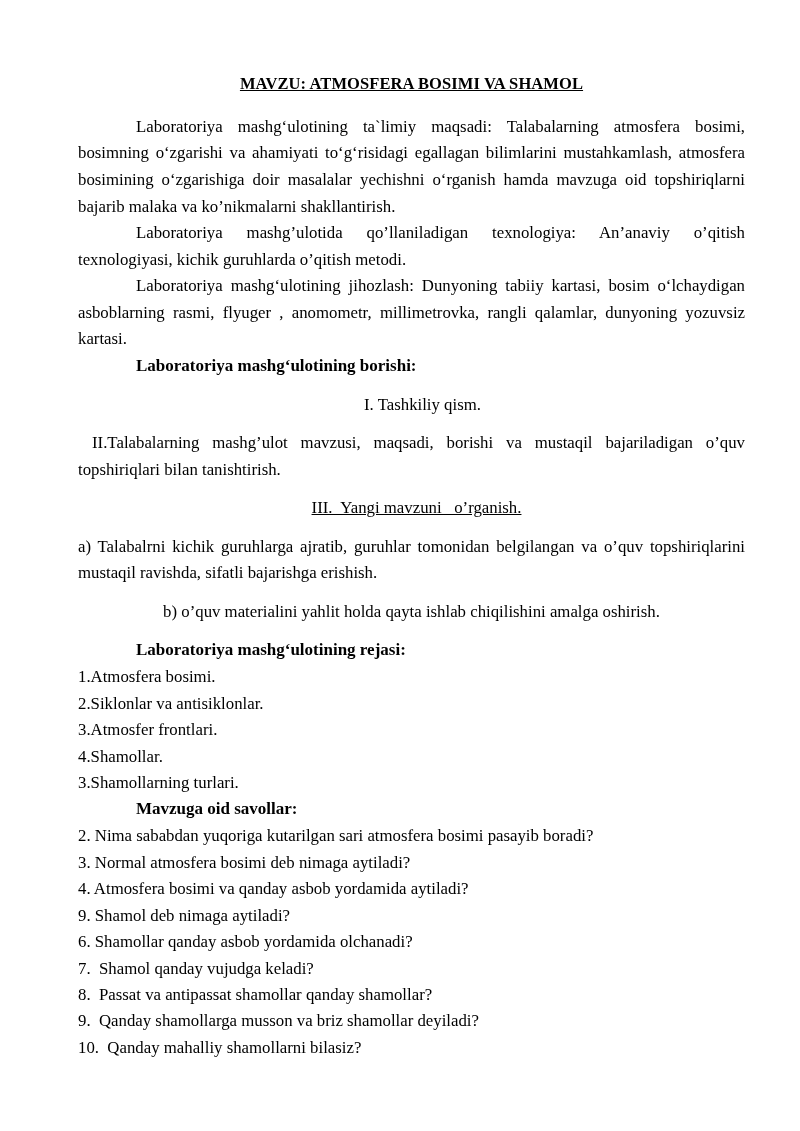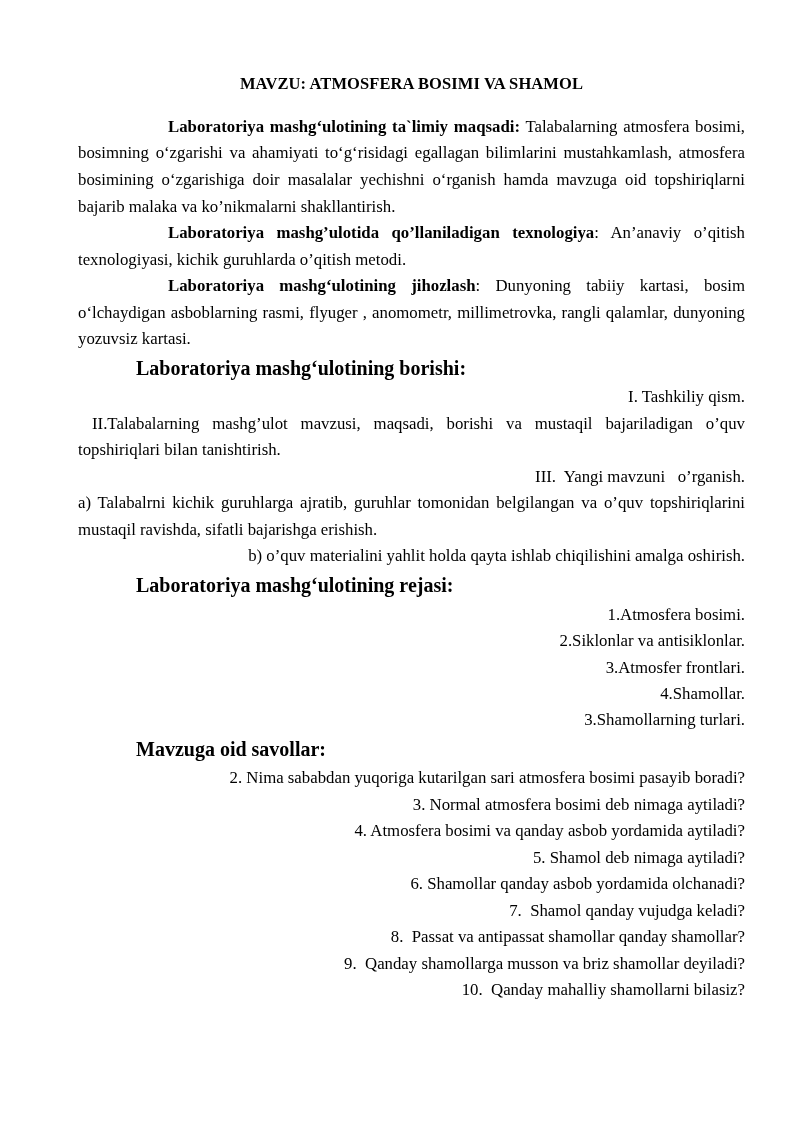--- a/index.html
+++ b/index.html
@@ -22,66 +22,66 @@
     box-sizing: border-box;
     padding: 60px 55px 40px 78px;
   }
   .doc-title {
     text-align: center;
     font-weight: bold;
     font-size: 16.5px;
     letter-spacing: 0.1px;
     margin: 12px 0 18px 0;
     line-height: 1.45;
+    text-decoration: underline;
   }
   .para {
     font-size: 16.8px;
     line-height: 1.58;
     text-align: justify;
     text-justify: inter-word;
     margin: 0;
     padding: 0;
   }
   .para.indent {
     text-indent: 58px;
   }
   .lbl {
-    font-weight: bold;
-    margin-left: 32px;
+    font-weight: normal;
   }
   .heading-line {
-    font-size: 20px;
+    font-size: 17px;
     line-height: 1.58;
     margin: 0;
     text-indent: 58px;
     font-weight: bold;
     text-align: left;
   }
   .listline {
     font-size: 16.8px;
     line-height: 1.58;
-    margin: 0;
-    text-align: right;
+    margin: 12px;
+    text-align: center;
     white-space: pre-wrap;
   }
   .listline.i1 { padding-left: 22px; }
-  .listline.i3 { padding-left: 10px; }
+  .listline.i3 { padding-left: 10px; text-decoration: underline; }
   .para.hang {
     text-align: justify;
     text-indent: 14px;
   }
   .para.hang2 {
     text-align: justify;
     text-indent: 12px;
   }
   .numline {
     font-size: 16.8px;
     line-height: 1.575;
     margin: 0;
-    text-align: right;
+    text-align: left;
     white-space: pre-wrap;
   }
 </style>
 </head>
 <body>
 
 <div class="page">
 
   <div class="doc-title">MAVZU: ATMOSFERA BOSIMI VA SHAMOL</div>
 
@@ -105,20 +105,20 @@
   <p class="numline">2.Siklonlar va antisiklonlar.</p>
   <p class="numline">3.Atmosfer frontlari.</p>
   <p class="numline">4.Shamollar.</p>
   <p class="numline">3.Shamollarning turlari.</p>
 
   <p class="heading-line">Mavzuga oid savollar:</p>
 
   <p class="numline">2. Nima sababdan yuqoriga kutarilgan sari atmosfera bosimi pasayib boradi?</p>
   <p class="numline">3. Normal atmosfera bosimi deb nimaga aytiladi?</p>
   <p class="numline">4. Atmosfera bosimi va qanday asbob yordamida aytiladi?</p>
-  <p class="numline">5. Shamol deb nimaga aytiladi?</p>
+  <p class="numline">9. Shamol deb nimaga aytiladi?</p>
   <p class="numline">6. Shamollar qanday asbob yordamida olchanadi?</p>
   <p class="numline">7.  Shamol qanday vujudga keladi?</p>
   <p class="numline">8.  Passat va antipassat shamollar qanday shamollar?</p>
   <p class="numline">9.  Qanday shamollarga musson va briz shamollar deyiladi?</p>
   <p class="numline">10.  Qanday mahalliy shamollarni bilasiz?</p>
 
 </div>
 
 </body></html>

